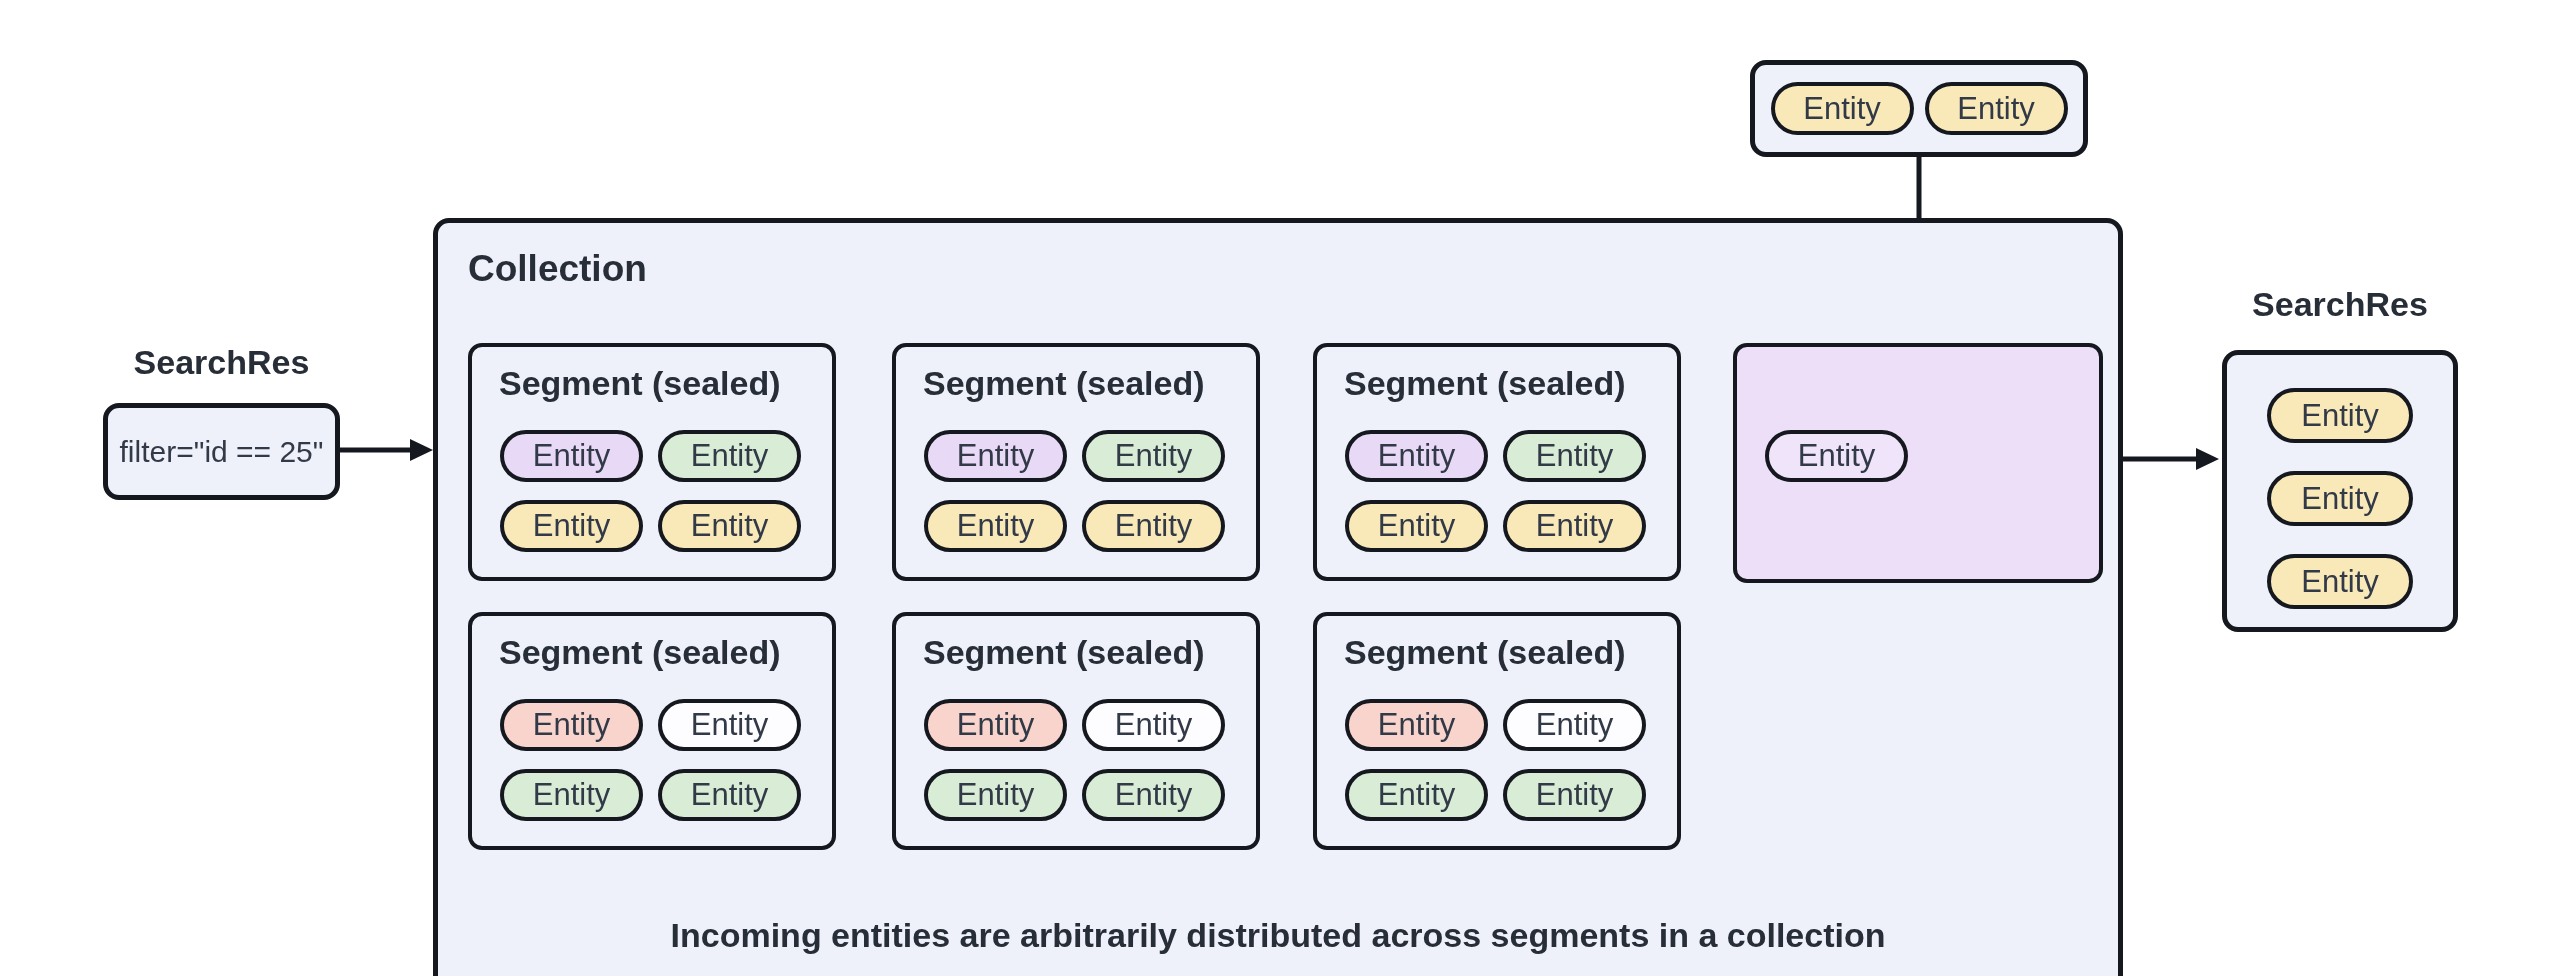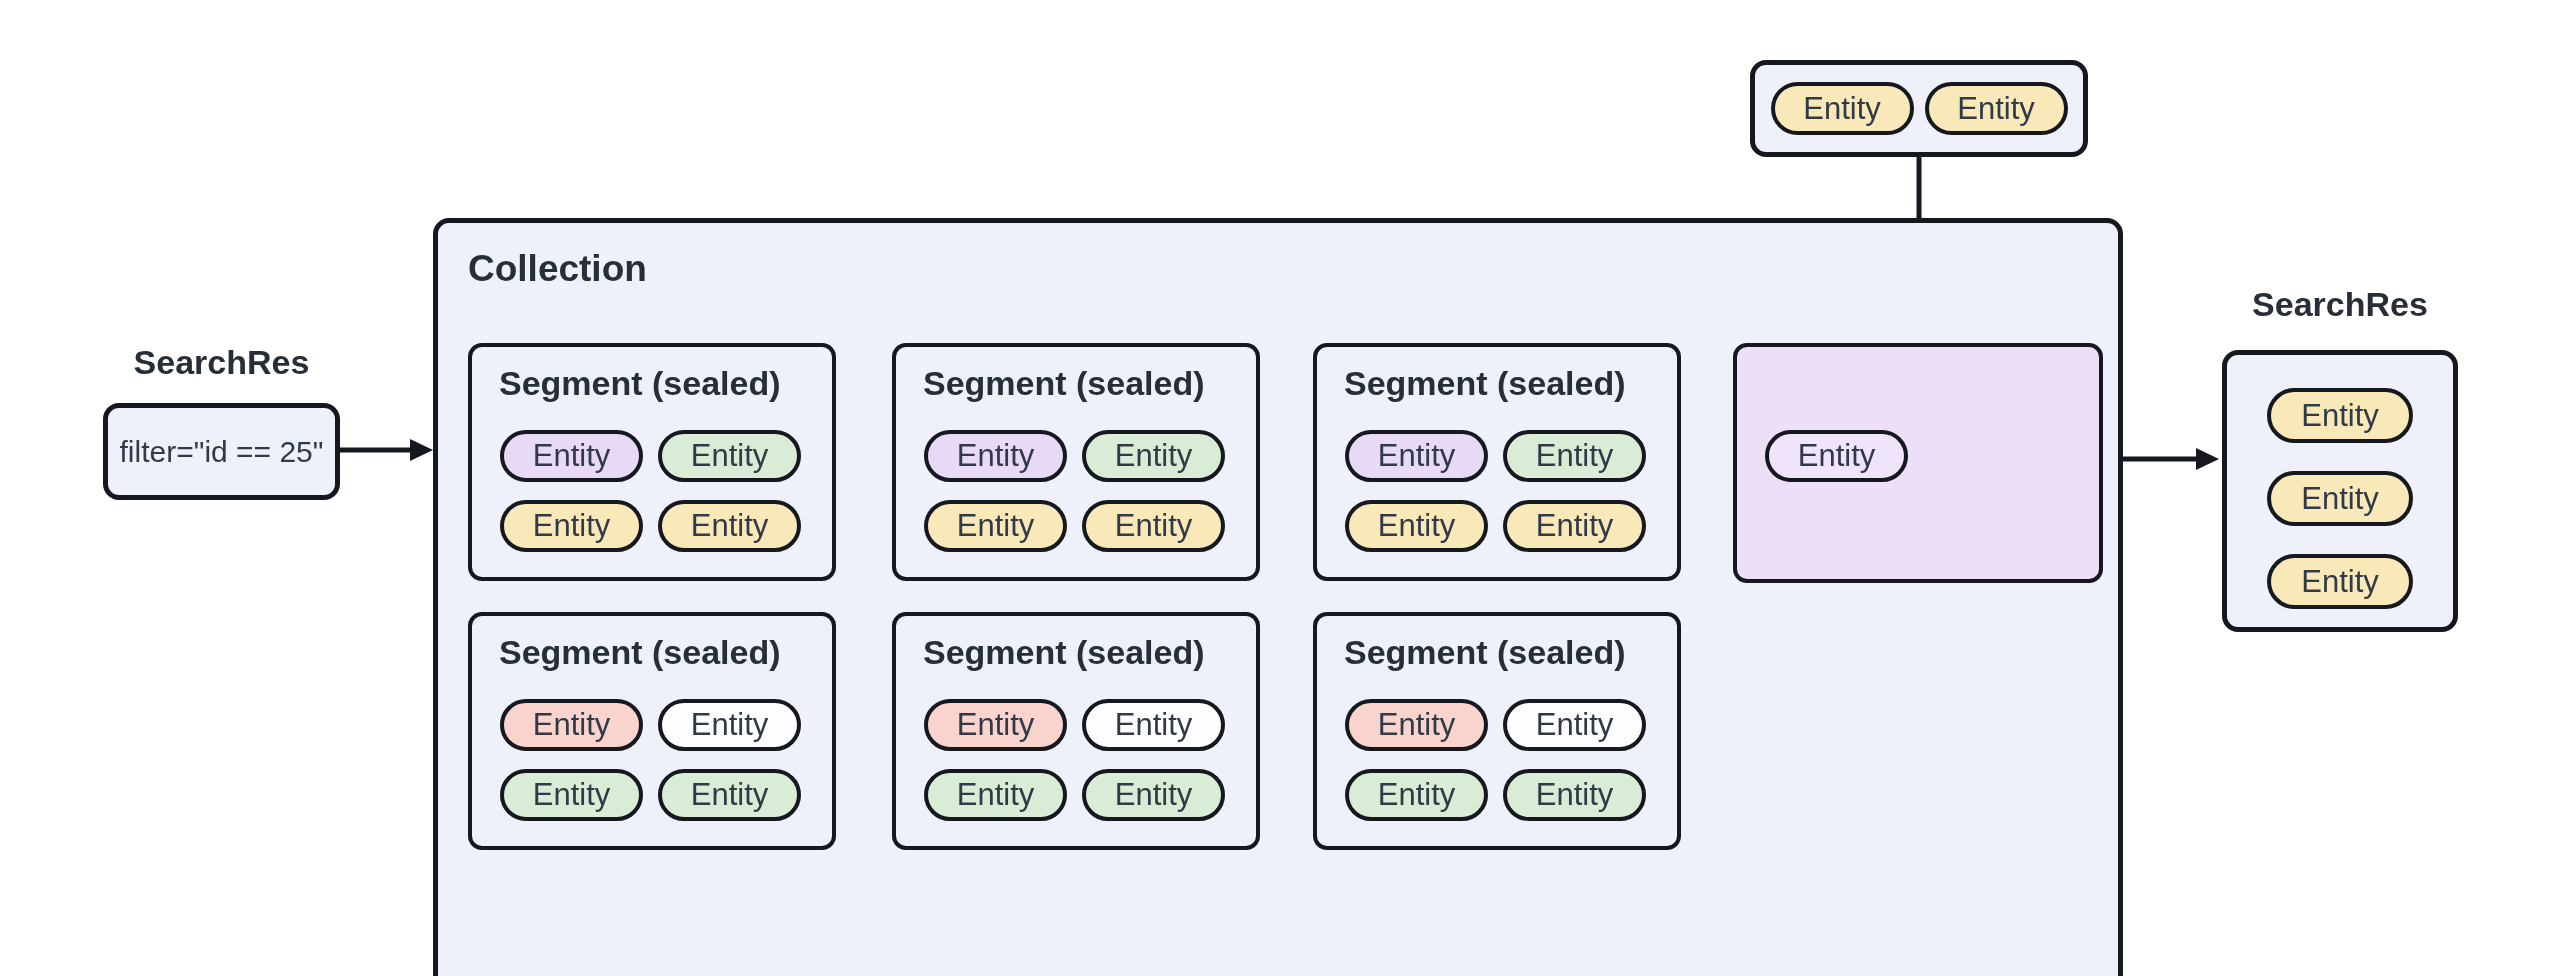--- a/index.html
+++ b/index.html
@@ -150,14 +150,15 @@
     <polygon points="73,3 96,14 73,25"></polygon>
   </svg>
 
   <div class="flow-label" style="left:2222px;top:284px;width:236px;">SearchRes</div>
   <div class="panel search-res-box">
     <span class="pill" data-fill="yellow">Entity</span>
     <span class="pill" data-fill="yellow">Entity</span>
     <span class="pill" data-fill="yellow">Entity</span>
   </div>
 
+  <div class="caption">Incoming entities are arbitrarily distributed across segments in a collection</div>
 
 </div>
 
 </body></html>

